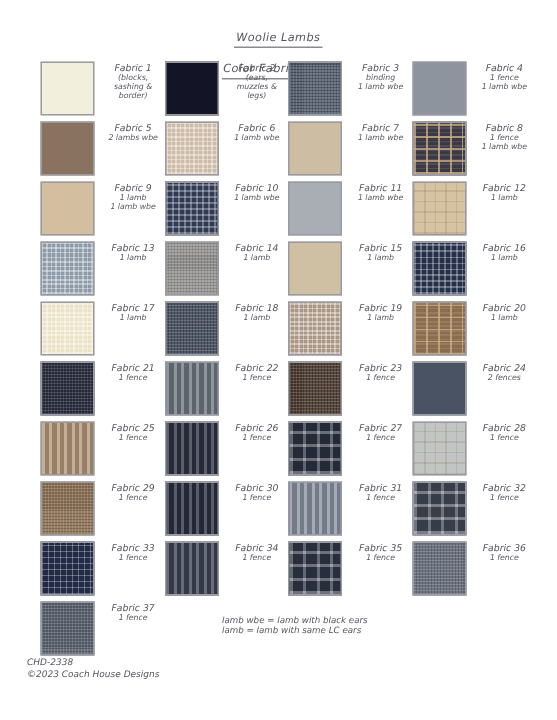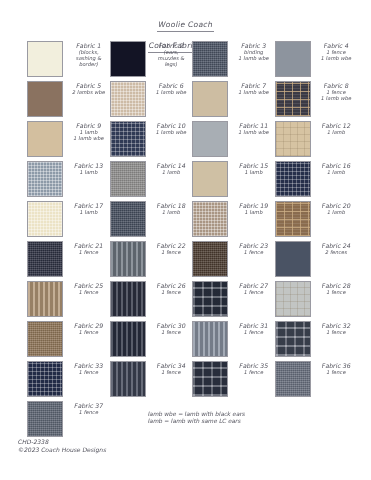--- a/index.html
+++ b/index.html
@@ -115,21 +115,21 @@
   }
   .footer div { white-space: nowrap; }
 </style>
 </head>
 <body>
 
 <div class="page">
 
   <div class="header">
     <div>
-      <span class="title-line">Woolie Coach</span>
+      <span class="title-line">Woolie Lambs</span>
     </div>
     <div>
       <span class="title-line">Color Fabric Chart</span>
     </div>
   </div>
 
   <div class="grid" id="swatch-grid">
       <div class="row">
         <div class="cell">
           <div class="swatch" style="background-color:#f2efdd;"></div>

